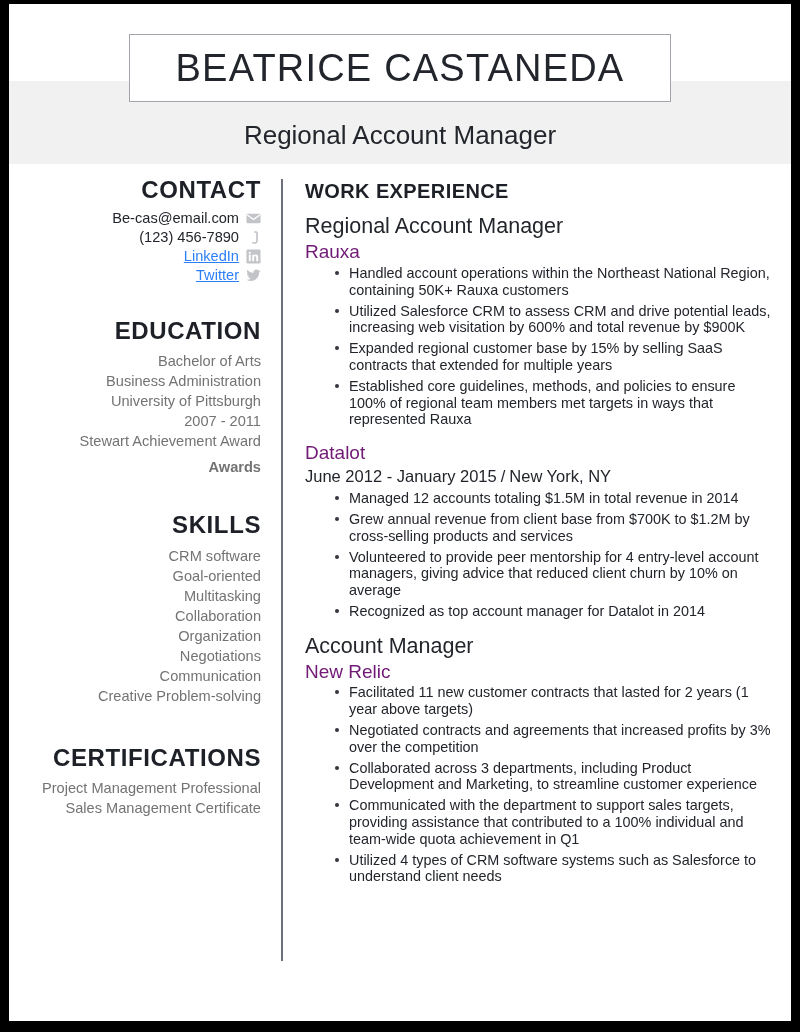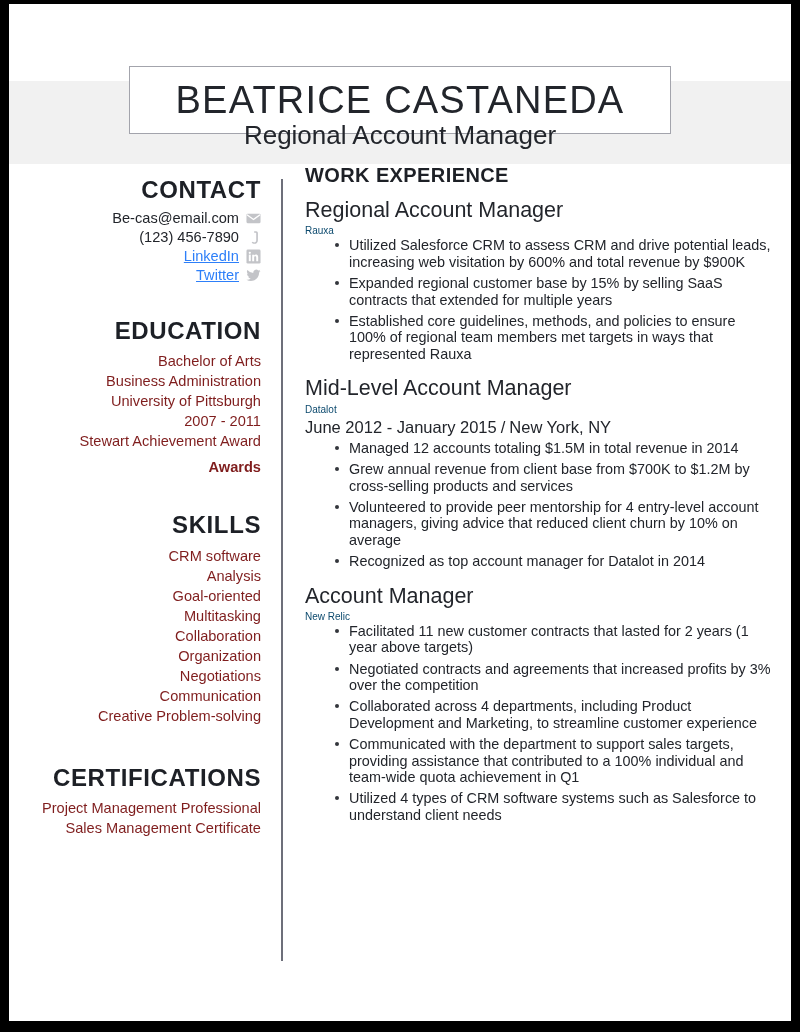--- a/index.html
+++ b/index.html
@@ -49,21 +49,20 @@
     left: 120px;
     top: 30px;
     width: 542px;
     height: 68px;
     box-sizing: border-box;
     background: #ffffff;
     border: 1.5px solid #a3a4ac;
     display: flex;
     align-items: center;
     justify-content: center;
-    margin-top: 32px;
   }
   .name-text {
     font-size: 38px;
     font-weight: 400;
     letter-spacing: 1.2px;
     color: #22252b;
     white-space: nowrap;
   }
   .job-title-band {
     position: absolute;
@@ -95,21 +94,21 @@
   .left-col {
     position: absolute;
     left: 10px;
     top: 172px;
     width: 242px;
     text-align: right;
   }
   .right-col {
     position: absolute;
     left: 296px;
-    top: 160px;
+    top: 176px;
     width: 468px;
     text-align: left;
   }
 
   
   .l-heading {
     font-size: 24px;
     font-weight: bold;
     letter-spacing: 0.6px;
     color: #1d2026;
@@ -143,21 +142,21 @@
     display: inline-flex;
     align-items: center;
     justify-content: center;
     color: #b8b9bd;
   }
   .ico svg { display: block; }
 
   .l-line {
     font-size: 14.6px;
     line-height: 20px;
-    color: #7f1d1d;
+    color: #737373;
   }
   .l-line.bold { font-weight: bold; }
   .l-awards-label { margin-top: 6px; }
 
   
   .r-heading {
     font-size: 20px;
     font-weight: bold;
     letter-spacing: 0.4px;
     color: #1d2026;
@@ -165,22 +164,22 @@
   }
   .job { margin-bottom: 13px; }
   .job-role {
     font-size: 21.5px;
     font-weight: 400;
     color: #22252b;
     line-height: 1.22;
     margin-bottom: 1px;
   }
   .job-company {
-    font-size: 10px;
-    color: #0c4a6e;
+    font-size: 19px;
+    color: #701a75;
     line-height: 1.3;
   }
   .job-meta {
     font-size: 16.5px;
     color: #22252b;
     line-height: 1.42;
     margin-bottom: 1px;
   }
   .job-meta .sep { padding: 0 4px; }
   ul.bullets {
@@ -273,21 +272,20 @@
       <div class="l-heading sec-education">EDUCATION</div>
       <div class="l-line">Bachelor of Arts</div>
       <div class="l-line">Business Administration</div>
       <div class="l-line">University of Pittsburgh</div>
       <div class="l-line">2007 - 2011</div>
       <div class="l-line">Stewart Achievement Award</div>
       <div class="l-line bold l-awards-label">Awards</div>
 
       <div class="l-heading sec-skills">SKILLS</div>
       <div class="l-line">CRM software</div>
-      <div class="l-line">Analysis</div>
       <div class="l-line">Goal-oriented</div>
       <div class="l-line">Multitasking</div>
       <div class="l-line">Collaboration</div>
       <div class="l-line">Organization</div>
       <div class="l-line">Negotiations</div>
       <div class="l-line">Communication</div>
       <div class="l-line">Creative Problem-solving</div>
 
       <div class="l-heading sec-certs">CERTIFICATIONS</div>
       <div class="l-line">Project Management Professional</div>
@@ -296,47 +294,47 @@
     </div>
 
     <div class="right-col">
 
       <div class="r-heading">WORK EXPERIENCE</div>
 
       <div class="job">
         <div class="job-role">Regional Account Manager</div>
         <div class="job-company">Rauxa</div>
         <ul class="bullets">
+          <li>Handled account operations within the Northeast National Region, containing 50K+ Rauxa customers</li>
           <li>Utilized Salesforce CRM to assess CRM and drive potential leads, increasing web visitation by 600% and total revenue by $900K</li>
           <li>Expanded regional customer base by 15% by selling SaaS contracts that extended for multiple years</li>
           <li>Established core guidelines, methods, and policies to ensure 100% of regional team members met targets in ways that represented Rauxa</li>
         </ul>
       </div>
 
       <div class="job">
-        <div class="job-role">Mid-Level Account Manager</div>
         <div class="job-company">Datalot</div>
         <div class="job-meta">
           <span>June 2012 - January 2015</span><span class="sep">/</span><span>New York, NY</span>
         </div>
         <ul class="bullets">
           <li>Managed 12 accounts totaling $1.5M in total revenue in 2014</li>
           <li>Grew annual revenue from client base from $700K to $1.2M by cross-selling products and services</li>
           <li>Volunteered to provide peer mentorship for 4 entry-level account managers, giving advice that reduced client churn by 10% on average</li>
           <li>Recognized as top account manager for Datalot in 2014</li>
         </ul>
       </div>
 
       <div class="job">
         <div class="job-role">Account Manager</div>
         <div class="job-company">New Relic</div>
         <ul class="bullets">
           <li>Facilitated 11 new customer contracts that lasted for 2 years (1 year above targets)</li>
           <li>Negotiated contracts and agreements that increased profits by 3% over the competition</li>
-          <li>Collaborated across 4 departments, including Product Development and Marketing, to streamline customer experience</li>
+          <li>Collaborated across 3 departments, including Product Development and Marketing, to streamline customer experience</li>
           <li>Communicated with the department to support sales targets, providing assistance that contributed to a 100% individual and team-wide quota achievement in Q1</li>
           <li>Utilized 4 types of CRM software systems such as Salesforce to understand client needs</li>
         </ul>
       </div>
 
     </div>
 
   </div>
 </div>
 

